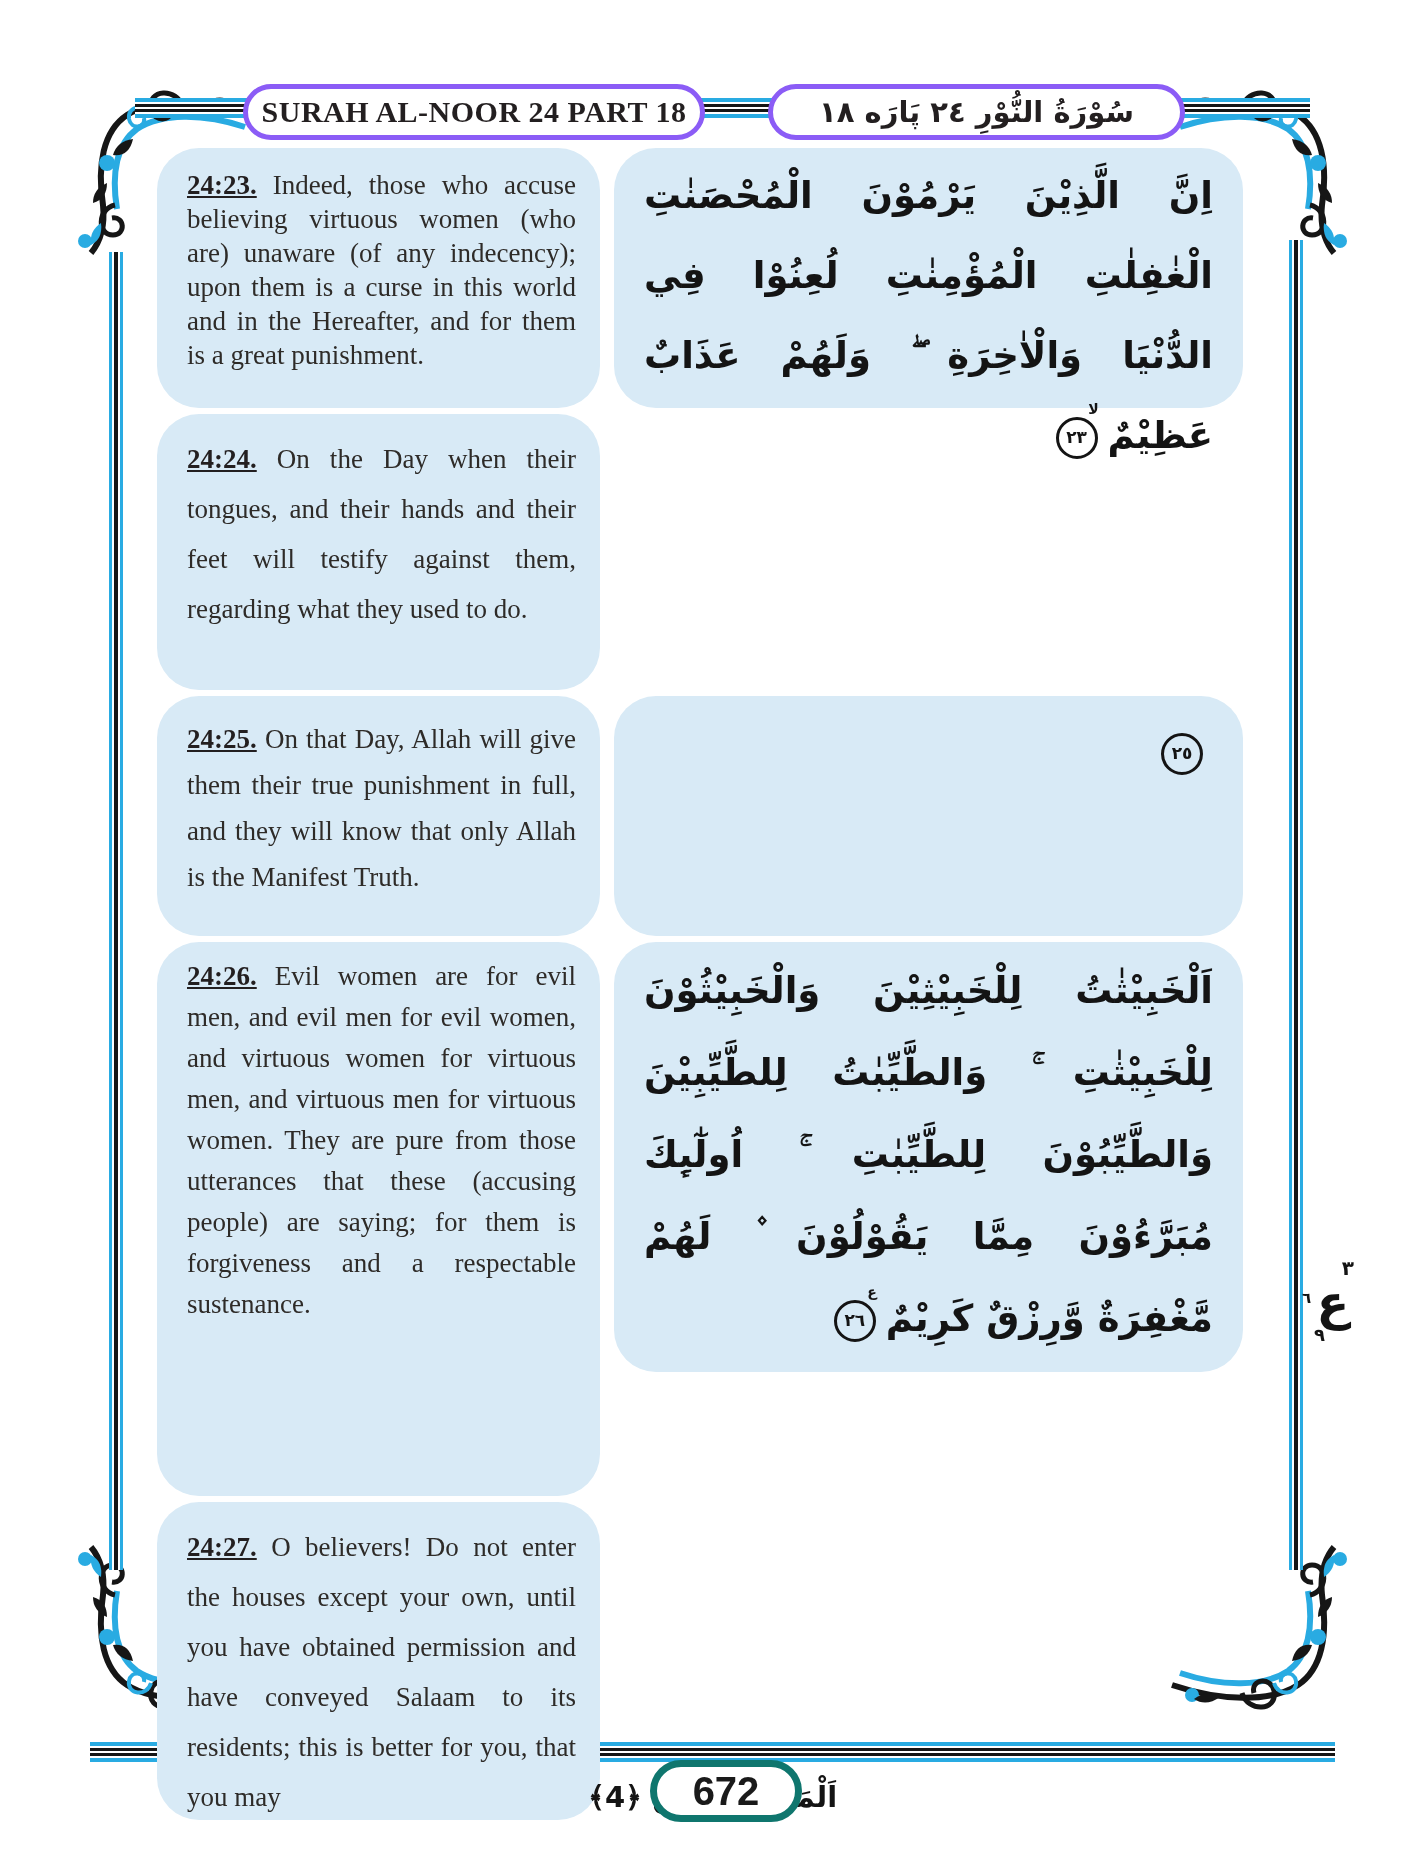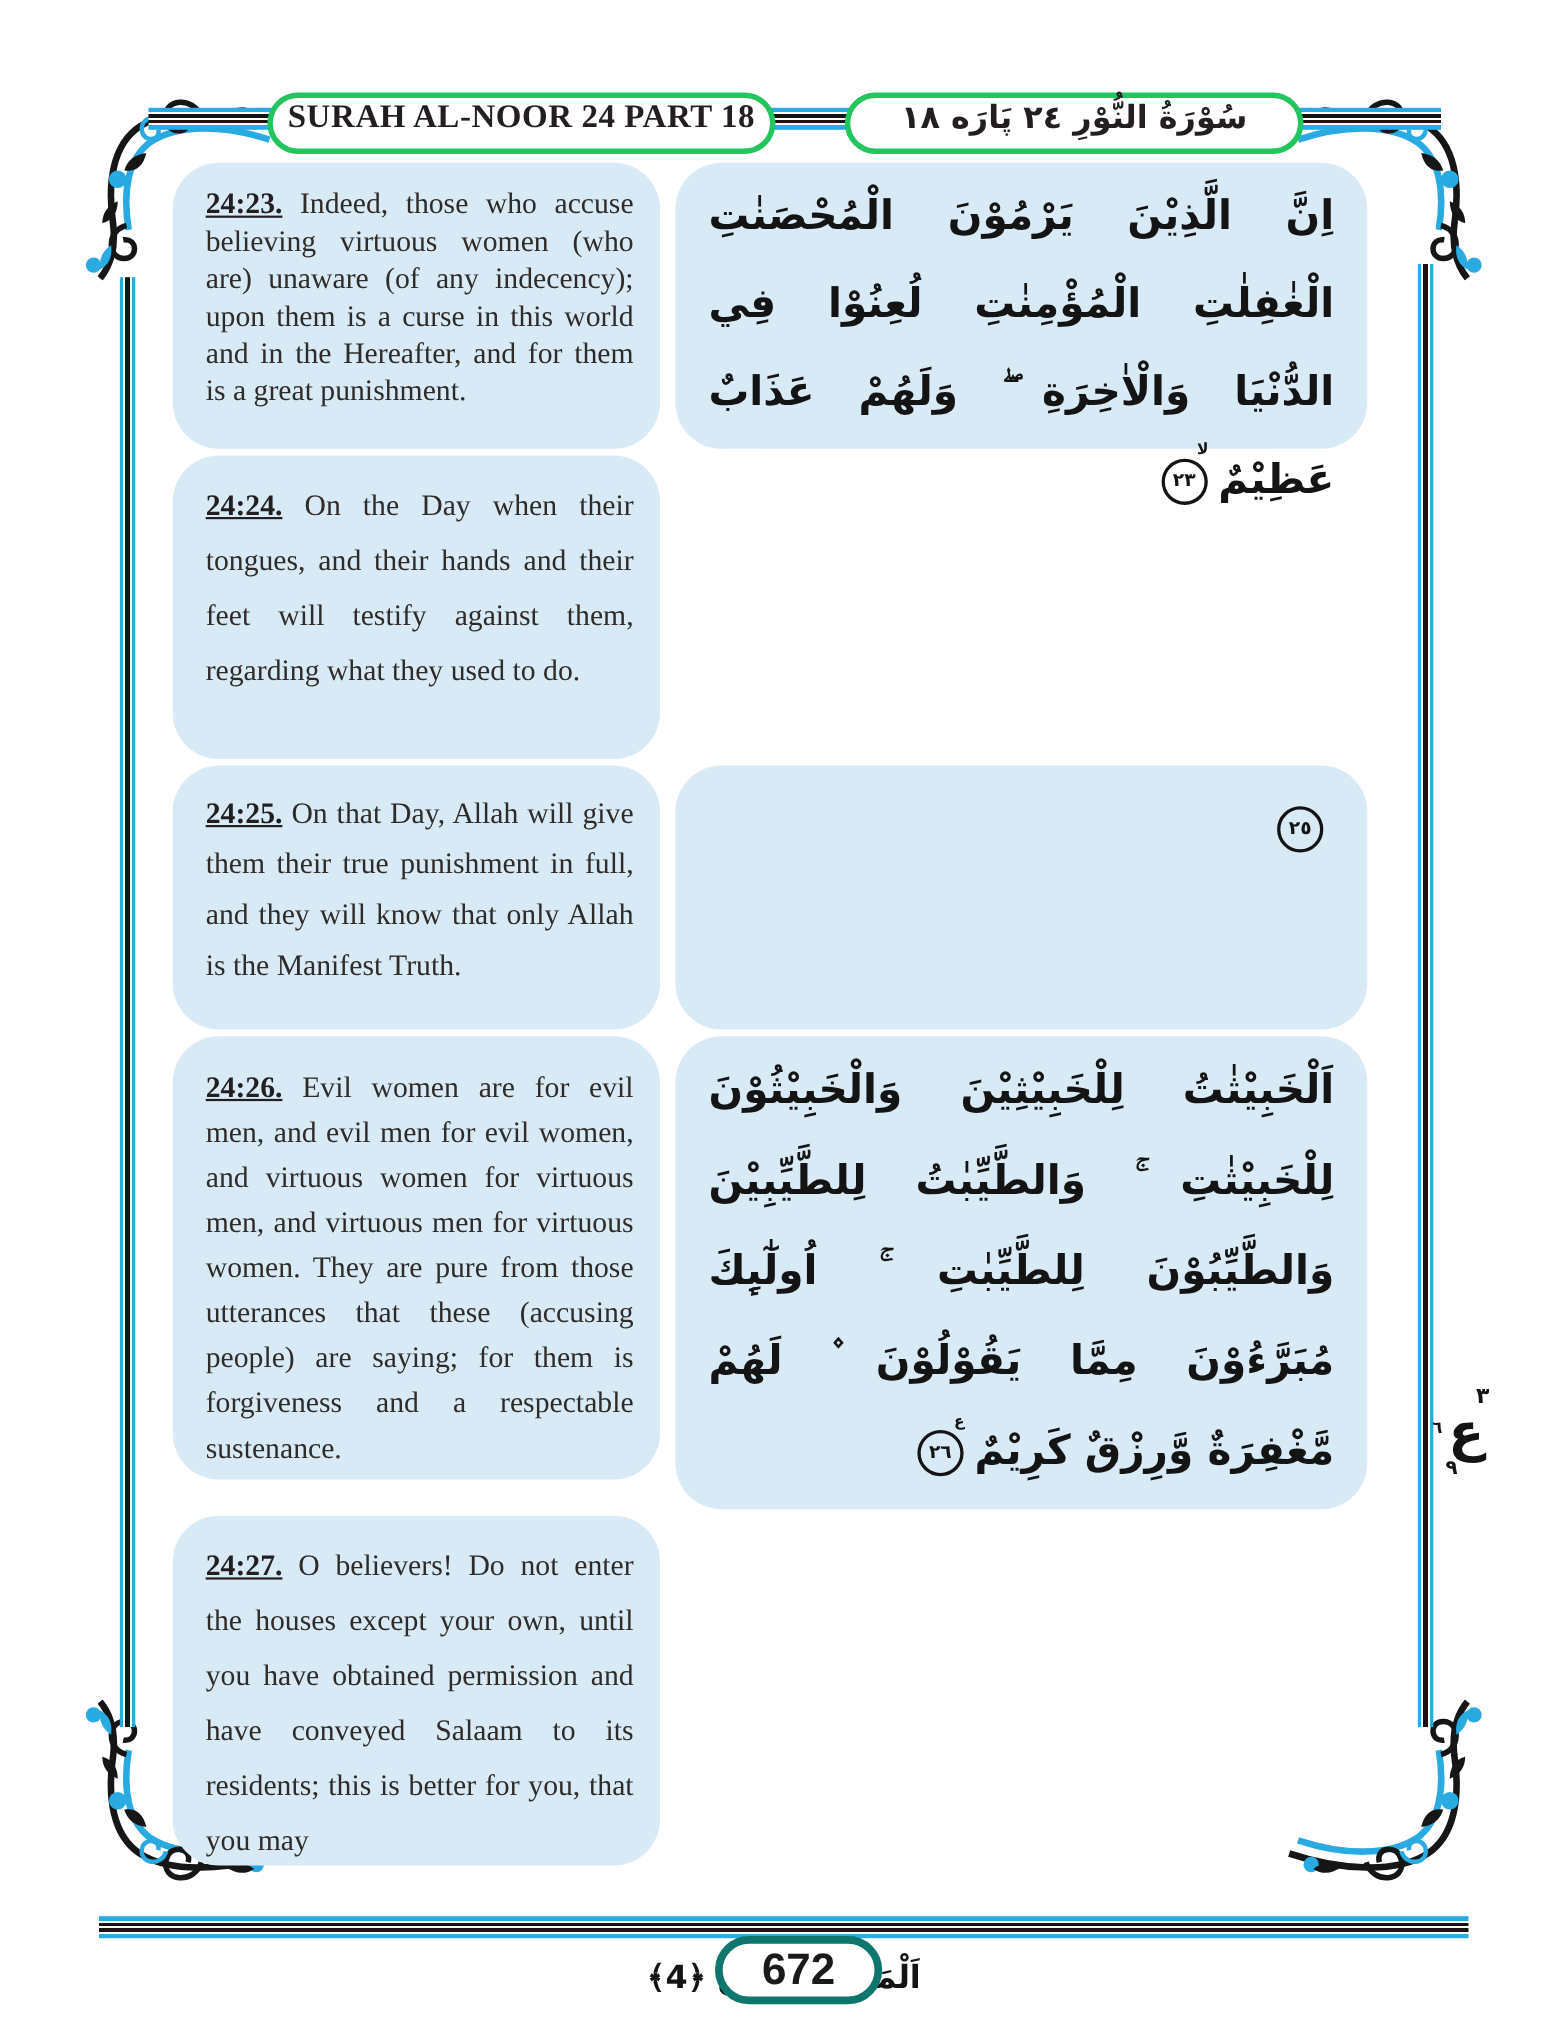--- a/index.html
+++ b/index.html
@@ -19,43 +19,43 @@
   #border-left{left:109px;top:252px;height:1318px;}
   #border-right{left:1289px;top:240px;height:1330px;}
 
   .corner{position:absolute;width:200px;height:200px;}
   .corner.tl{left:55px;top:55px;}
   .corner.tr{left:1170px;top:55px;transform:scaleX(-1);}
   .corner.bl{left:55px;top:1545px;transform:scaleY(-1);}
   .corner.br{left:1170px;top:1545px;transform:scale(-1,-1);}
 
   
-  .pill{position:absolute;top:84px;height:56px;background:#fff;border:5px solid #22c55e;
-        border-radius:34px;box-sizing:border-box;display:flex;
+  .pill{position:absolute;top:84px;height:56px;background:#fff;border:5px solid #8b5cf6;
+        border-radius:34px;box-sizing:border-box;display:flex;align-items:center;
         justify-content:center;z-index:3;}
   #pill-left{left:243px;width:462px;}
   #pill-left span{font-weight:bold;font-size:30px;letter-spacing:.5px;color:#231f20;}
   #pill-right{left:768px;width:417px;}
   #pill-right span{font-family:"DejaVu Sans",sans-serif;font-weight:bold;font-size:29px;
         color:#231f20;direction:rtl;}
 
   
   #rows{position:absolute;left:157px;top:148px;width:1086px;}
   .vrow{display:flex;gap:14px;margin-bottom:6px;}
   .ebox,.abox{background:#d8eaf6;border-radius:42px;box-sizing:border-box;}
   .ebox{width:443px;padding:20px 24px 0 30px;color:#2e2b28;font-size:27px;
         text-align:justify;}
   .ebox b{font-weight:bold;color:#231f20;text-decoration:underline;}
   .abox{width:629px;padding:8px 30px;display:flex;align-items:flex-start;
         font-family:"DejaVu Sans",sans-serif;font-weight:bold;color:#141414;}
   .abox p{margin:0;width:100%;direction:rtl;text-align:justify;font-size:37px;}
   .r1 .ebox{height:260px;line-height:34px;} .r1 .abox{height:260px;} .r1 .abox p{line-height:80px;}
   .r2 .ebox{height:276px;line-height:50px;} .r2 .abox{height:276px;} .r2 .abox p{line-height:98px;}
   .r3 .ebox{height:240px;line-height:46px;} .r3 .abox{height:240px;} .r3 .abox p{line-height:95px;}
-  .r4 .ebox{height:403px;line-height:41px;padding-top:26px;} .r4 .abox{height:430px;} .r4 .abox p{line-height:82px;}
+  .r4 .ebox{height:554px;line-height:41px;padding-top:14px;} .r4 .abox{height:430px;} .r4 .abox p{line-height:82px;}
   .r5 .ebox{height:318px;line-height:50px;} .r5 .abox{height:318px;} .r5 .abox p{line-height:95px;}
 
   .ayah-circle{display:inline-flex;align-items:center;justify-content:center;
         width:36px;height:36px;border:3px solid #141414;border-radius:50%;
         font-size:17px;line-height:1;vertical-align:middle;margin:0 10px;
         position:relative;background:transparent;}
   .ayah-circle .csup{position:absolute;top:-18px;right:-4px;font-size:14px;font-style:normal;}
 
   
   #ruku{position:absolute;left:1304px;top:1258px;width:58px;text-align:center;

